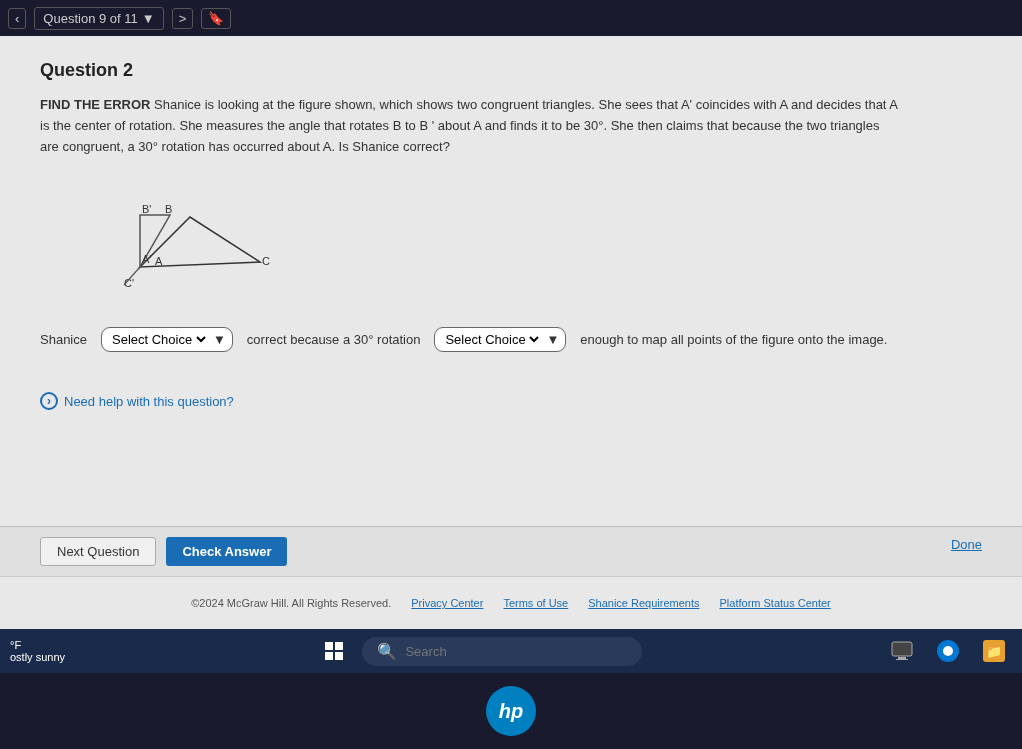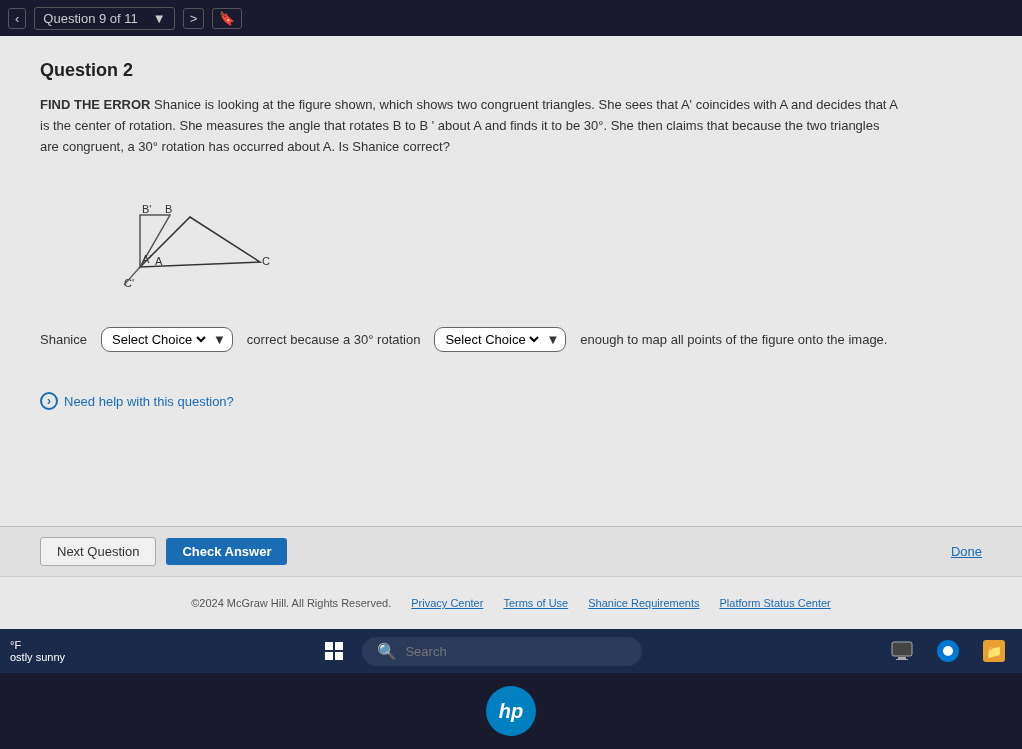--- a/index.html
+++ b/index.html
@@ -37,21 +37,21 @@
     }
     .question-dropdown {
       background: #1a1a2e;
       border: 1px solid #555;
       color: #ccc;
       padding: 3px 8px;
       font-size: 13px;
       border-radius: 3px;
       display: flex;
       align-items: center;
-      gap: 15px;
+      gap: 4px;
       cursor: pointer;
     }
 
     
     .main-content {
       background: #d8d8d8;
       flex: 1;
       display: flex;
       flex-direction: column;
       overflow: hidden;
@@ -143,21 +143,20 @@
       font-weight: bold;
       color: #1a6db5;
     }
 
     
     .bottom-bar {
       background: #e0e0e0;
       border-top: 1px solid #bbb;
       padding: 10px 40px;
       display: flex;
-      align-items: center;
       gap: 10px;
       flex-shrink: 0;
     }
 
     .btn-next {
       background: #f0f0f0;
       border: 1px solid #aaa;
       padding: 6px 16px;
       font-size: 13px;
       cursor: pointer;

